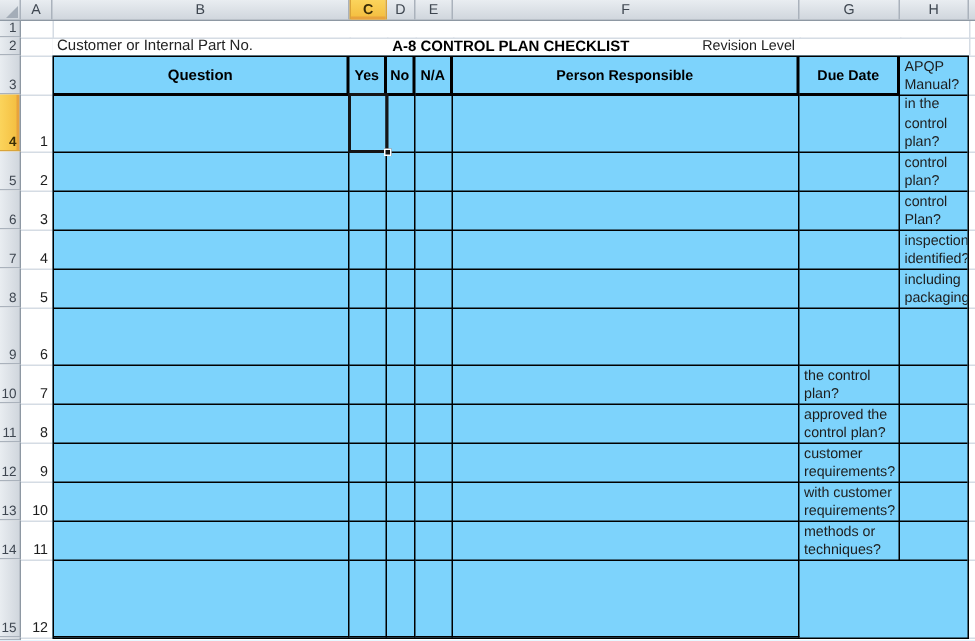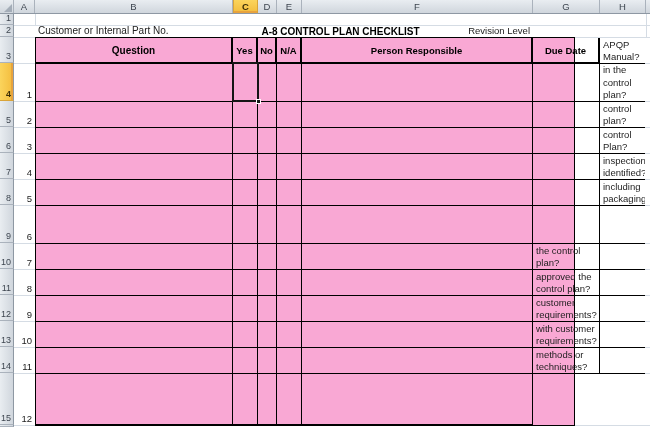--- a/index.html
+++ b/index.html
@@ -35,21 +35,21 @@
 
   
   .title-cell { position:absolute; left:35px; top:26px; width:611px; height:11px; background:#fff;
                 z-index:2; font-size:10px; font-weight:bold; color:#000; text-align:center; line-height:11px; }
   .part-cell { position:absolute; left:35px; top:25px; height:12px; z-index:2; font-size:10px;
                color:#222; line-height:12px; padding-left:3px; white-space:nowrap; }
   .rev-cell { position:absolute; left:302px; top:25px; width:231px; height:12px; z-index:2;
               font-size:9.5px; color:#222; line-height:12px; text-align:right; padding-right:3px; }
 
   
-  .table { position:absolute; left:35px; top:37px; width:540px; height:389px; background:#f9a8d4;
+  .table { position:absolute; left:35px; top:37px; width:611px; height:389px; background:#7dd3fc;
            border:1px solid #000; z-index:3; display:grid;
            grid-template-columns:197px 25px 19px 25px 231px 67px 45px;
            grid-template-rows:26px 38px 26px 26px 26px 26px 38px 26px 26px 26px 26px 26px 51px; }
   .table > div { border-right:1px solid #000; border-bottom:1px solid #000; overflow:hidden; }
   .table > div:nth-child(7n) { border-right:none; }
   .table .h { display:flex; align-items:center; justify-content:center; text-align:center;
               font-weight:bold; font-size:9.5px; color:#000; line-height:11px;
               border-right-width:2px; border-bottom-width:2px; }
   .table .h.big { font-size:10px; }
   .table .h:nth-child(7n) { border-right-width:0; }

